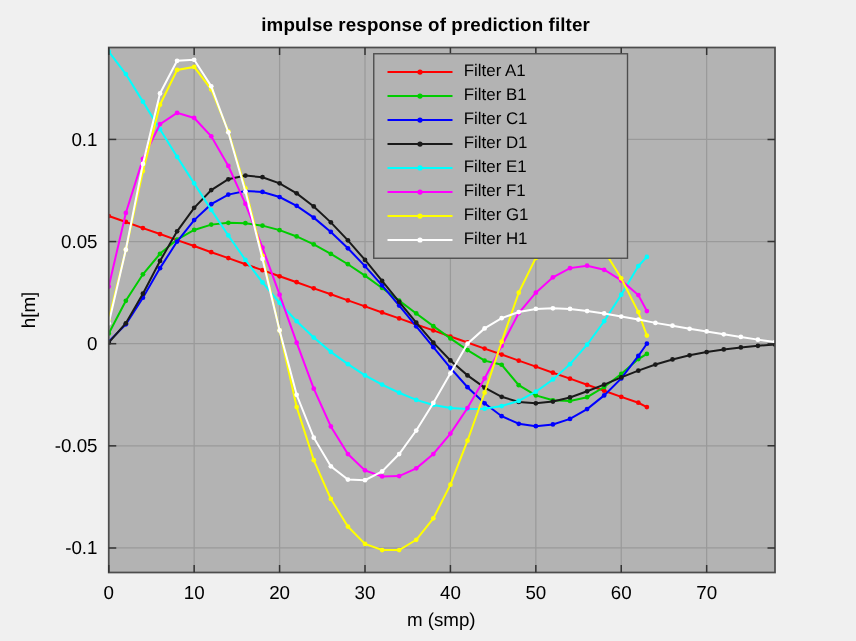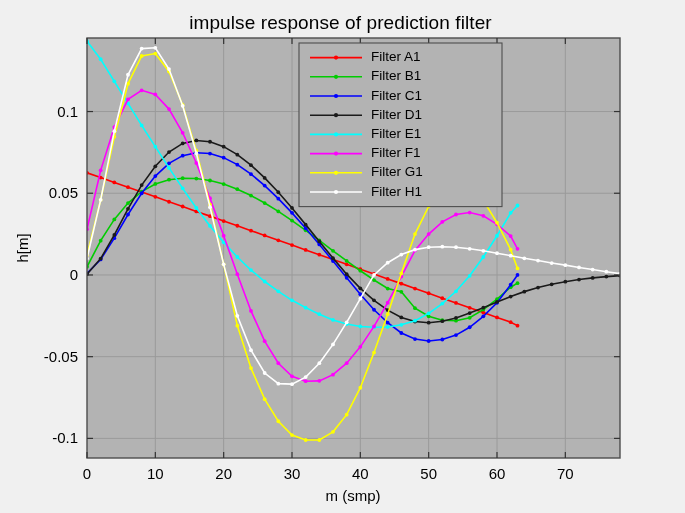--- a/index.html
+++ b/index.html
@@ -12,22 +12,22 @@
   #figure {
     position: relative;
     width: 685px; height: 513px;
     background: #f0f0f0;
   }
   #chart-title {
     position: absolute;
     left: 0; top: 12px;
     width: 681px;
     text-align: center;
-    font-size: 19px;
-    font-weight: normal;
+    font-size: 15px;
+    font-weight: bold;
     color: #000;
     letter-spacing: 0.1px;
   }
   #plot-svg {
     position: absolute;
     left: 0; top: 0;
   }
   .tick-label {
     font-family: "Liberation Sans", sans-serif;
     font-size: 15px;

